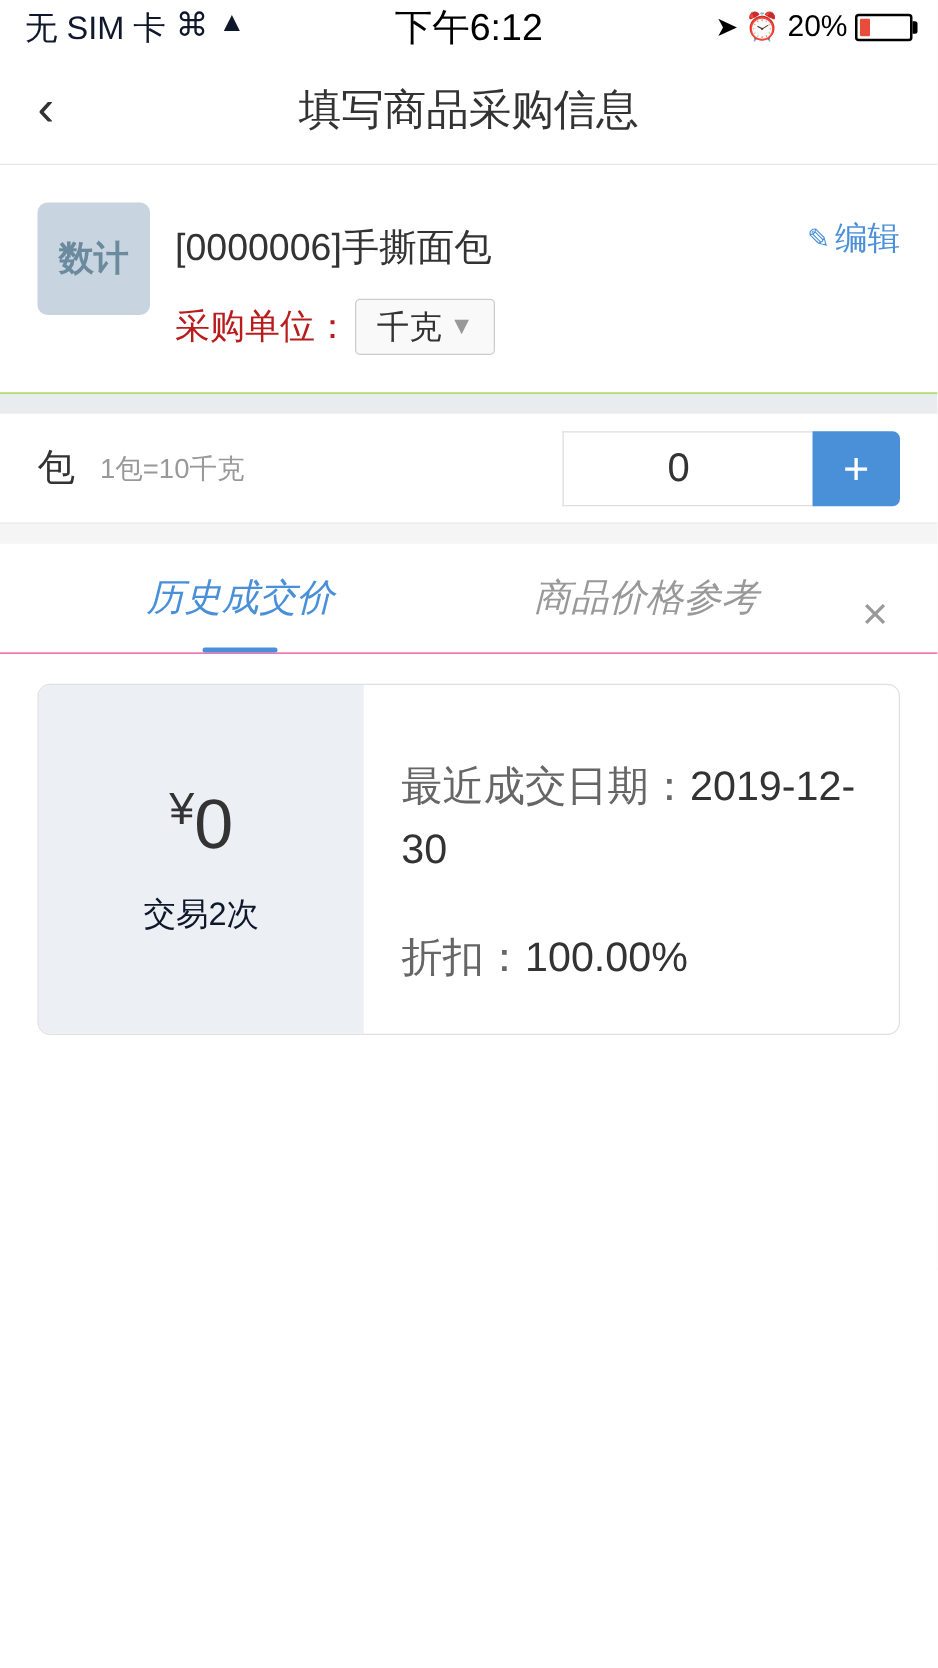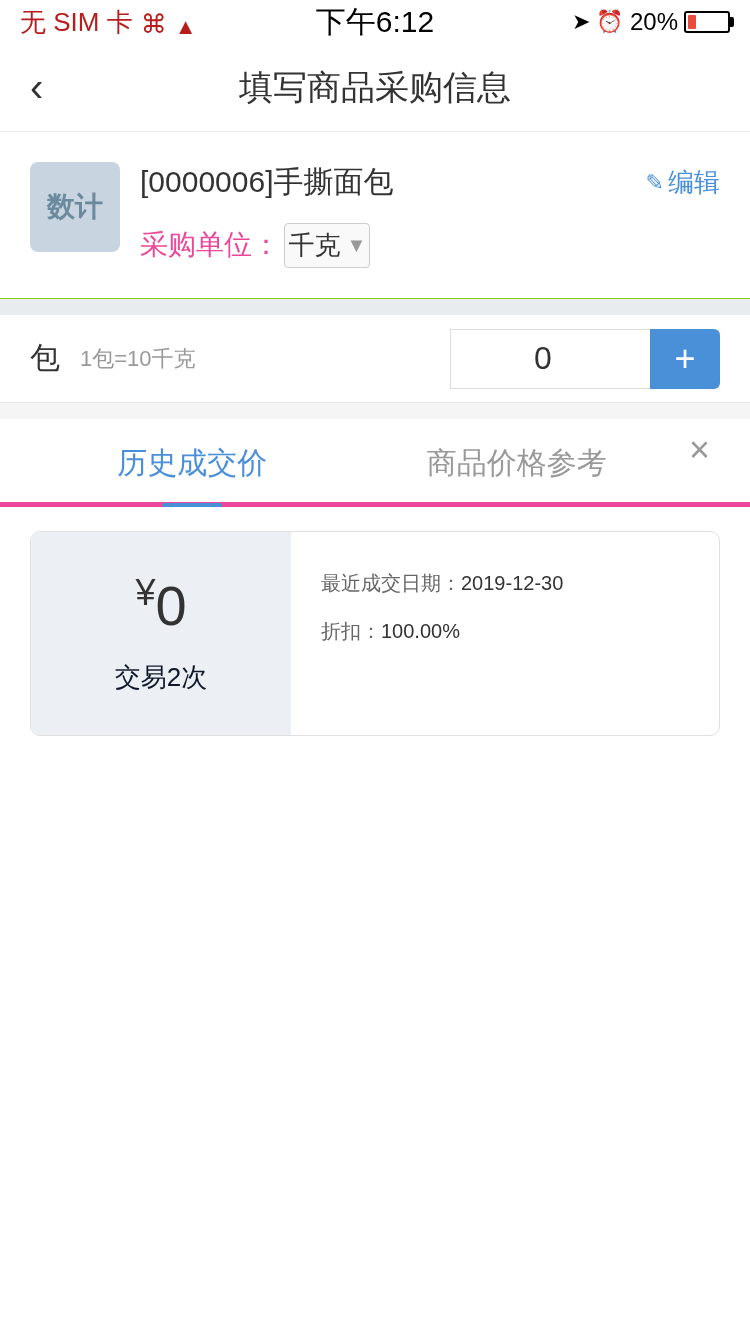--- a/index.html
+++ b/index.html
@@ -18,24 +18,24 @@
       height: 44px;
       background: #fff;
       display: flex;
       align-items: center;
       justify-content: space-between;
       padding: 0 20px;
       font-size: 28px;
     }
     .status-left {
       display: flex;
-      align-items: flex-end;
+      align-items: flex-start;
       gap: 8px;
       font-size: 26px;
-      color: #b91c1c;
+      color: #0f172a;
     }
     .status-center {
       font-size: 30px;
       font-weight: 500;
       color: #000;
       position: absolute;
       left: 50%;
       transform: translateX(-50%);
     }
     .status-right {
@@ -131,48 +131,49 @@
     }
     .product-row-top {
       display: flex;
       align-items: center;
       justify-content: space-between;
     }
     .product-name {
       font-size: 30px;
       color: #333;
       font-weight: 500;
+      margin-top: 16px;
     }
     .edit-link {
       font-size: 26px;
       color: #4a90d9;
       display: flex;
       align-items: center;
       gap: 4px;
       cursor: pointer;
     }
     .edit-icon-small {
       font-size: 22px;
     }
     .product-row-bottom {
       margin-top: 20px;
       display: flex;
       align-items: center;
       justify-content: space-between;
     }
     .unit-label {
       font-size: 28px;
-      color: #ec4899;
+      color: #b91c1c;
     }
     .unit-select {
       display: inline-flex;
       align-items: center;
       border: 1px solid #ccc;
       border-radius: 4px;
-      padding: 4px 3px;
+      padding: 4px 16px;
       font-size: 26px;
       color: #333;
       gap: 6px;
       background: #f9f9f9;
     }
     .unit-select .arrow {
       font-size: 20px;
       color: #999;
     }
     .price-ref {
@@ -251,25 +252,26 @@
       border-radius: 0 6px 6px 0;
     }
 
     
     .tabs-section {
       background: #fff;
       margin-top: 16px;
     }
     .tabs-header {
       display: flex;
-      align-items: flex-start;
-      border-bottom: 5px solid #ec4899;
+      align-items: flex-end;
+      border-bottom: 1px solid #ec4899;
       padding: 0 30px;
       height: 88px;
       position: relative;
+      font-style: italic;
     }
     .tab-item {
       flex: 1;
       text-align: center;
       font-size: 30px;
       color: #999;
       cursor: pointer;
       padding-bottom: 0;
       position: relative;
       height: 88px;
@@ -333,23 +335,24 @@
       margin-top: 22px;
     }
     .price-right {
       flex: 1;
       padding: 36px 30px;
       display: flex;
       flex-direction: column;
       gap: 18px;
     }
     .price-detail-row {
-      font-size: 20px;
+      font-size: 33px;
       color: #333;
       line-height: 1.5;
+      margin-top: 20px;
     }
     .price-detail-label {
       color: #666;
     }
 
     
     .main-content-area {
       background: #fff;
       min-height: 600px;
     }

